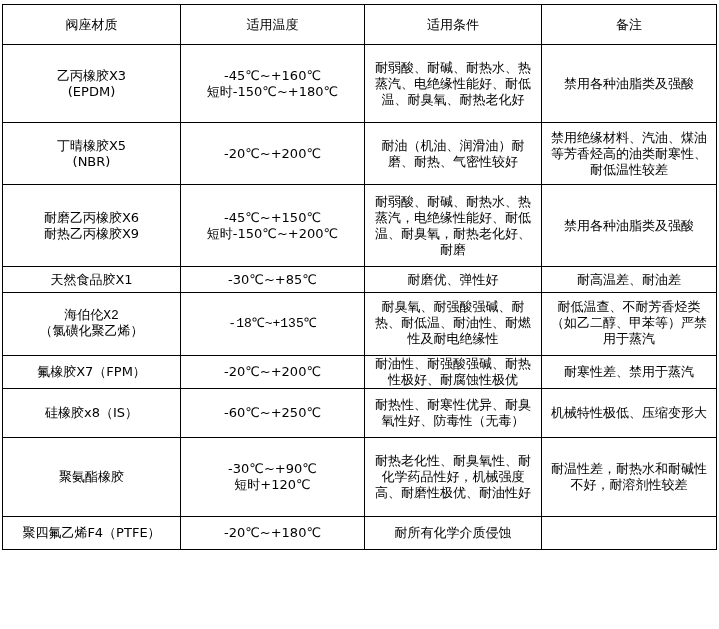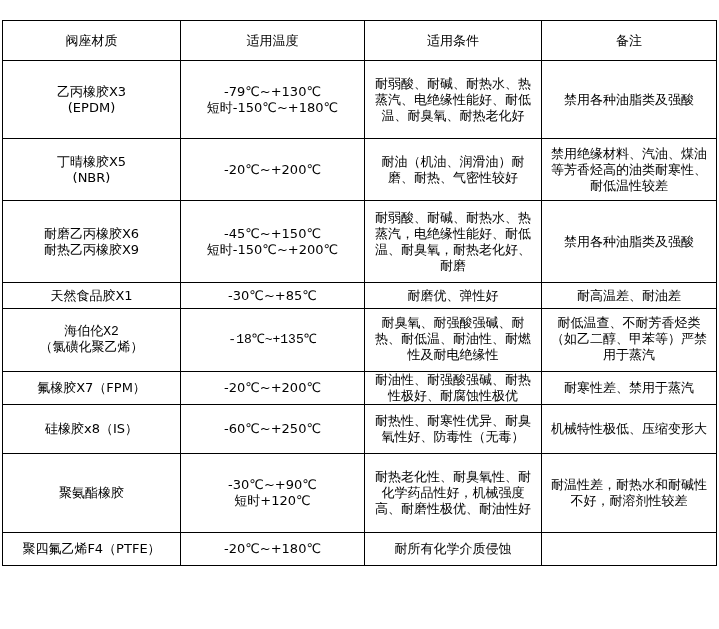--- a/index.html
+++ b/index.html
@@ -1,18 +1,18 @@
 <!DOCTYPE html>
 <html><head>
 <meta charset="utf-8">
 <style>
   html, body { margin: 0; padding: 0; background: #ffffff; }
   body { width: 719px; height: 629px; position: relative; overflow: hidden;
          font-family: "DejaVu Sans", "Liberation Sans", sans-serif; color: #000; }
-  table.spec { position: absolute; left: 2px; top: 20px; border-collapse: collapse;
+  table.spec { position: absolute; left: 2px; top: 4px; border-collapse: collapse;
                table-layout: fixed; width: 714px; }
   table.spec td, table.spec th { border: 1px solid #000; padding: 0 5px; text-align: center;
                vertical-align: middle; font-size: 13px; line-height: 16px; font-weight: normal;
                word-break: break-all; }
   col.c1 { width: 178px; } col.c2 { width: 184px; } col.c3 { width: 177px; } col.c4 { width: 175px; }
   .line { display: block; }
 </style>
 </head>
 <body>
 
@@ -31,21 +31,21 @@
       <th>备注</th>
     </tr>
   </thead>
   <tbody id="tbody">
       <tr style="height: 78px;">
         <td>
           <span class="line">乙丙橡胶X3</span>
           <span class="line">(EPDM)</span>
         </td>
         <td>
-          <span class="line">-79℃~+130℃</span>
+          <span class="line">-45℃~+160℃</span>
           <span class="line">短时-150℃~+180℃</span>
         </td>
         <td>耐弱酸、耐碱、耐热水、热蒸汽、电绝缘性能好、耐低温、耐臭氧、耐热老化好</td>
         <td>禁用各种油脂类及强酸</td>
       </tr>
       <tr style="height: 62px; padding-left: 8px;">
         <td>
           <span class="line">丁晴橡胶X5</span>
           <span class="line">(NBR)</span>
         </td>

